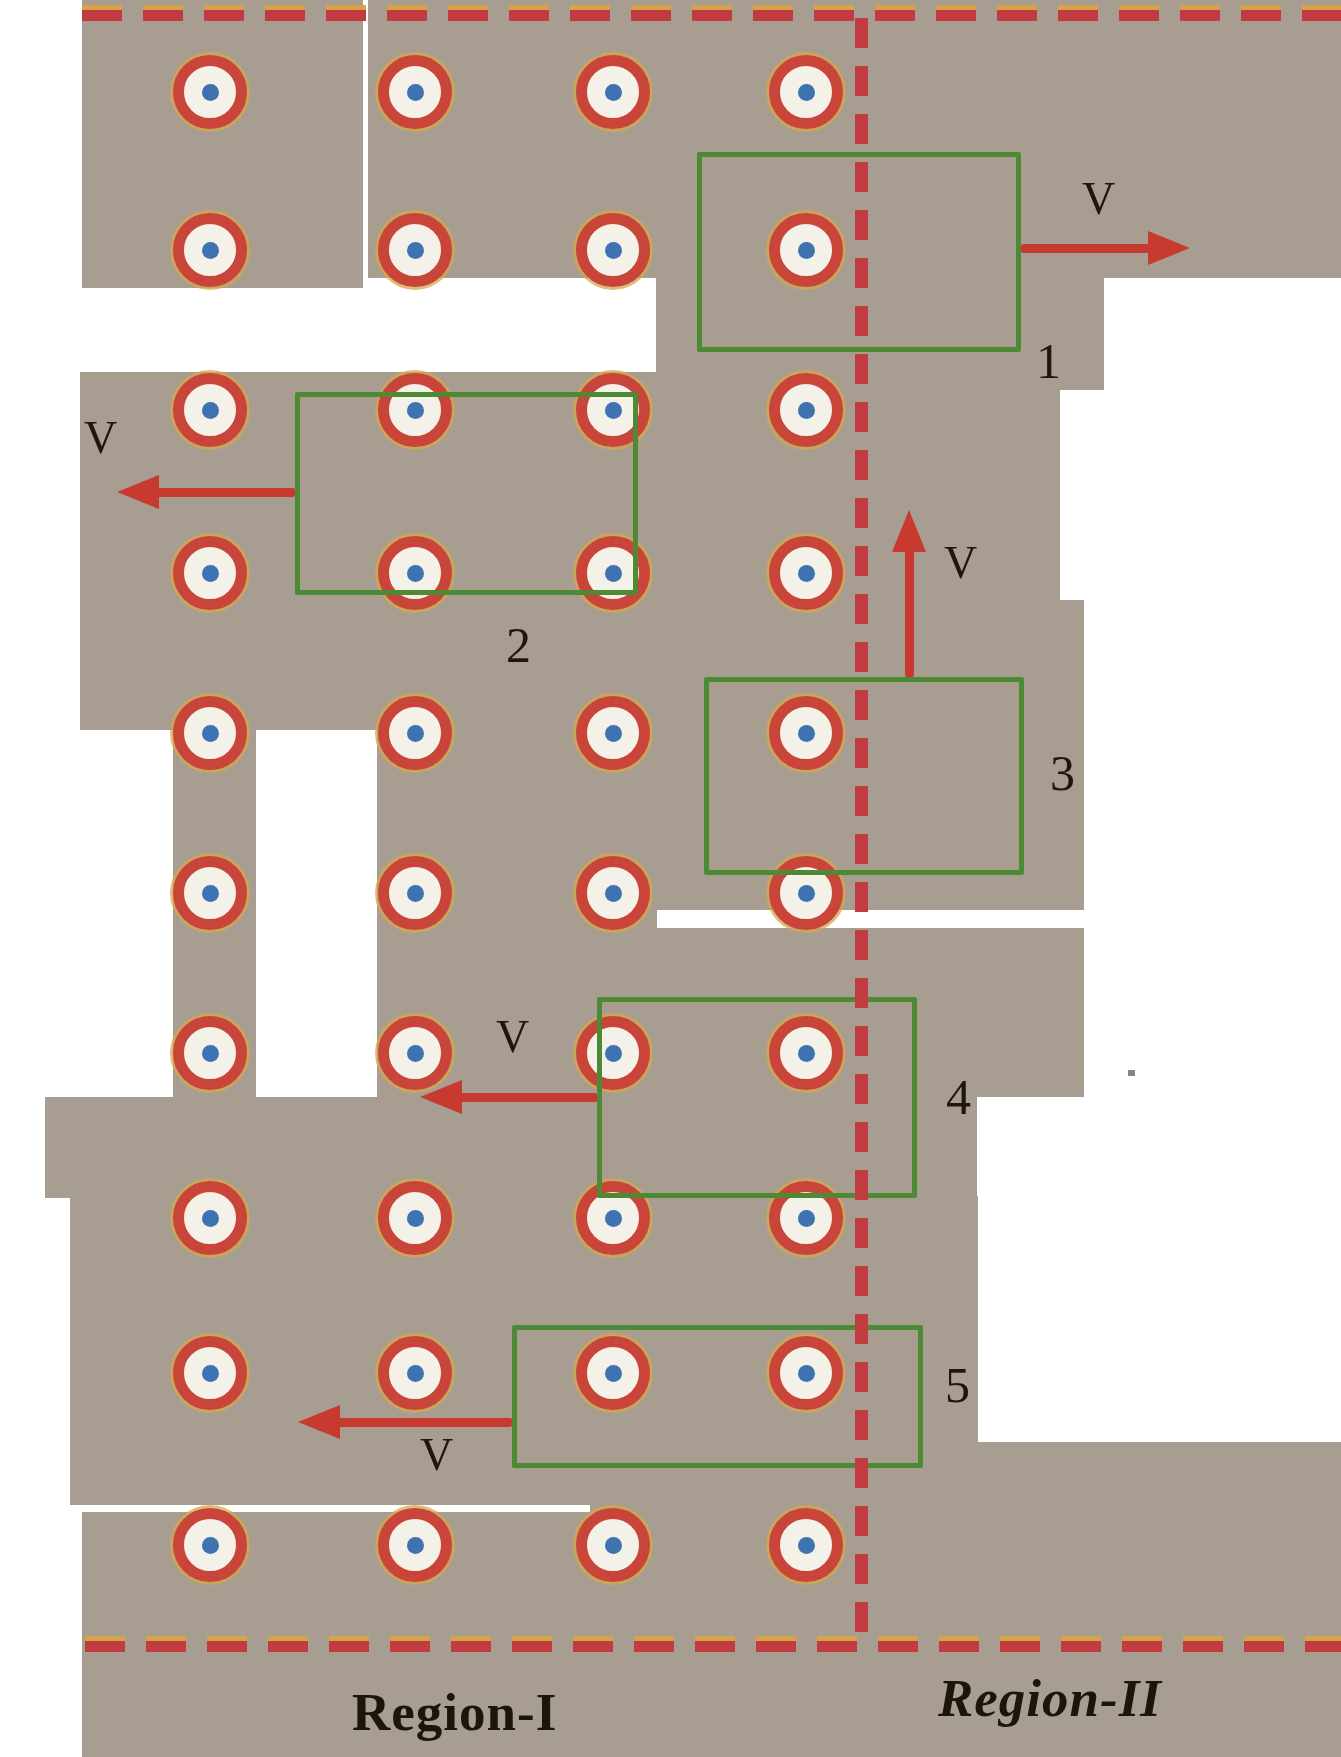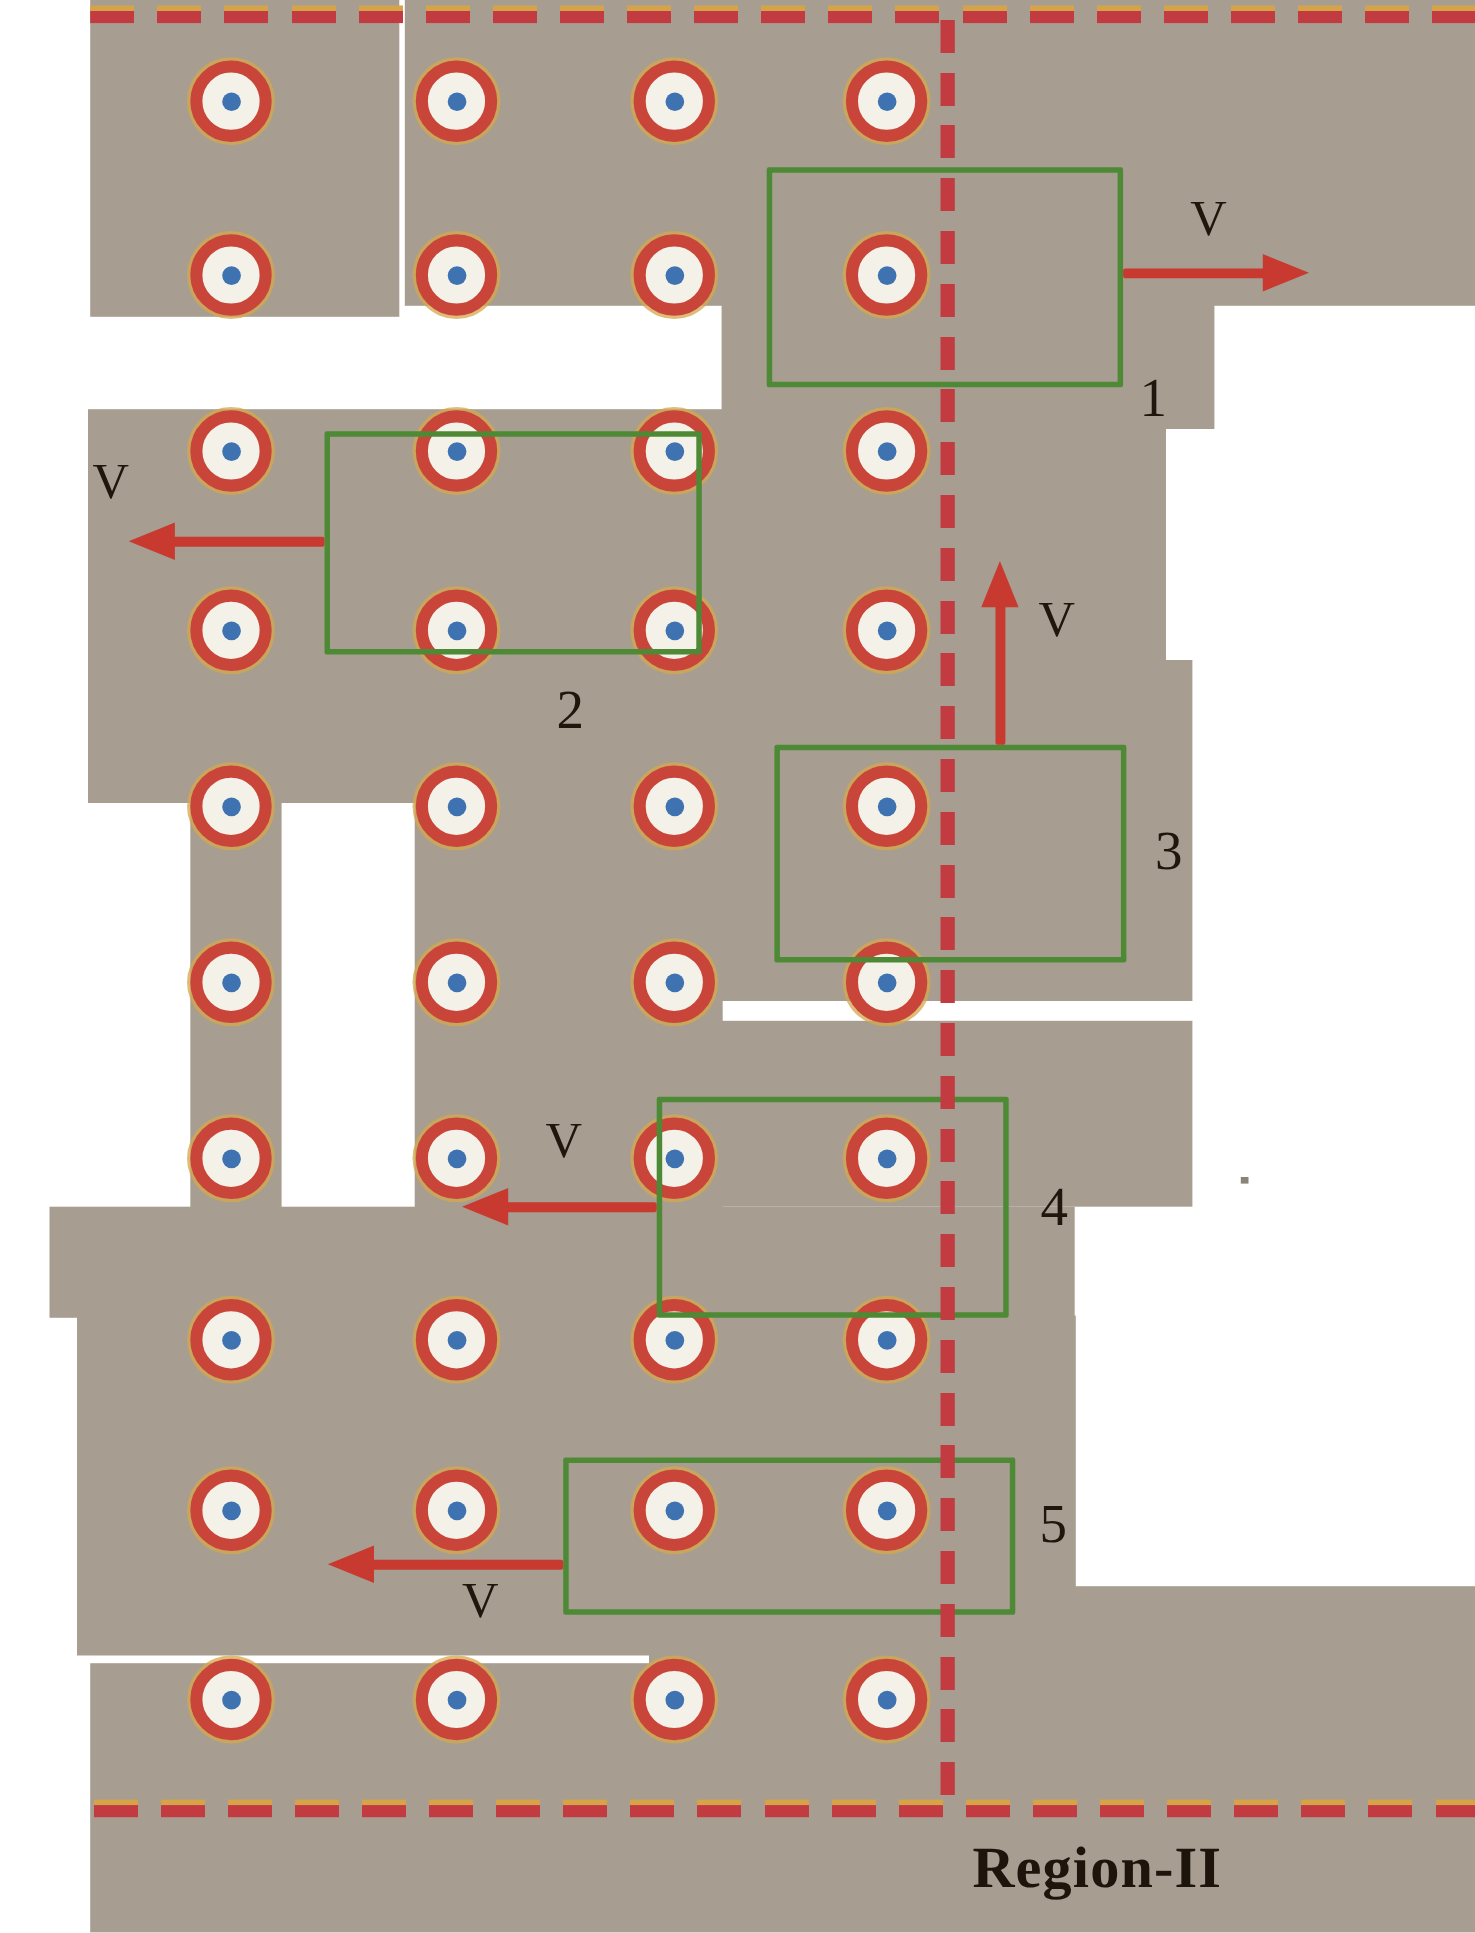--- a/index.html
+++ b/index.html
@@ -27,21 +27,22 @@
   .lbl{position:absolute;color:#20160d;font-size:50px;line-height:1;z-index:7;}
   .vlbl{position:absolute;color:#20160d;font-size:46px;line-height:1;z-index:7;}
   .region-label{position:absolute;color:#1d140b;font-weight:bold;font-size:53px;
        line-height:1;z-index:7;letter-spacing:1px;}
   .speck{position:absolute;width:7px;height:6px;background:#8a8478;z-index:2;}
 </style>
 </head>
 <body>
 
 <div class="canvas">
-  <div class="region-label" style="left:884px;top:1672px;">Region-II</div>
+  <div class="region-label" style="left:352px;top:1686px;">Region-I</div>
+  <div class="region-label" style="left:938px;top:1672px;font-style:italic;">Region-II</div>
 <div class="patch" style="left: 82px; top: 0px; width: 281px; height: 288px;"></div>
     <div class="patch" style="left: 368px; top: 0px; width: 973px; height: 278px;"></div>
     <div class="patch" style="left: 656px; top: 130px; width: 448px; height: 260px;"></div>
     <div class="patch" style="left: 80px; top: 372px; width: 980px; height: 358px;"></div>
     <div class="patch" style="left: 656px; top: 600px; width: 428px; height: 310px;"></div>
     <div class="patch" style="left: 173px; top: 728px; width: 83px; height: 370px;"></div>
     <div class="patch" style="left: 377px; top: 728px; width: 280px; height: 370px;"></div>
     <div class="patch" style="left: 455px; top: 928px; width: 629px; height: 169px;"></div>
     <div class="patch" style="left: 45px; top: 1097px; width: 932px; height: 101px;"></div>
     <div class="patch" style="left: 70px; top: 1196px; width: 908px; height: 309px;"></div>

